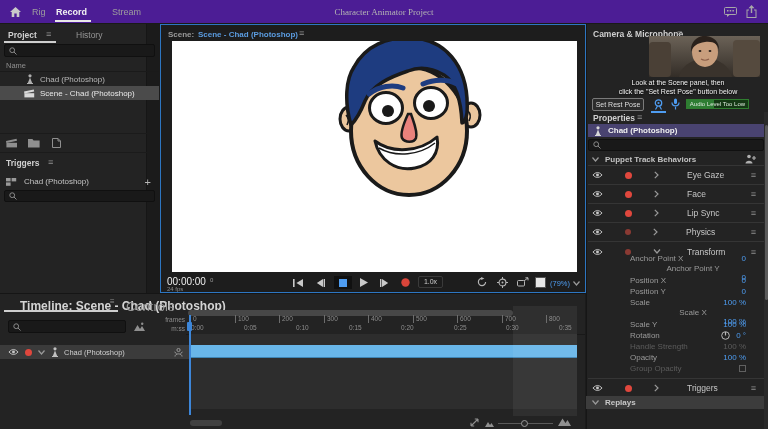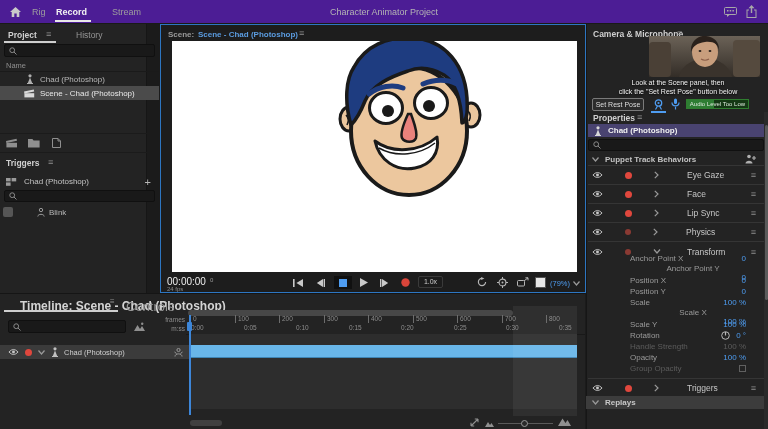--- a/index.html
+++ b/index.html
@@ -34,21 +34,21 @@
 <body>
 
 <div class="abs" style="left:0;top:0;width:768px;height:24px;background:#4c1d95;border-bottom:1px solid #191919;">
   <svg class="abs" style="left:10px;top:7px;" width="11" height="10" viewBox="0 0 11 10">
       <path d="M5.5 0 L11 5 H9.3 V10 H6.7 V6.6 H4.3 V10 H1.7 V5 H0 Z" fill="#c9c9c9"></path>
     </svg>
   <span class="abs" style="left:32px;top:7px;font-size:9px;color:#9e9e9e;">Rig</span>
   <span class="abs bold" style="left:56px;top:7px;font-size:9px;color:#f2f2f2;">Record</span>
   <div class="abs" style="left:55px;top:20px;width:36px;height:2px;background:#e8e8e8;"></div>
   <span class="abs" style="left:112px;top:7px;font-size:9px;color:#9e9e9e;">Stream</span>
-  <div class="abs" style="left:0;top:7px;width:768px;text-align:center;font-size:9px;color:#b4b4b4;pointer-events:none;">Character Animator Project</div>
+  <div class="abs" style="left:0;top:7px;width:768px;text-align:center;font-size:9px;color:#b4b4b4;pointer-events:none;font-family:Liberation Serif, serif;">Character Animator Project</div>
   <svg class="abs" style="left:724px;top:7px;" width="13" height="10" viewBox="0 0 13 10">
       <rect x="0.5" y="0.5" width="12" height="7" rx="1" fill="none" stroke="#a8a8a8"></rect>
       <rect x="3" y="3" width="1.5" height="1.5" fill="#a8a8a8"></rect>
       <rect x="5.7" y="3" width="1.5" height="1.5" fill="#a8a8a8"></rect>
       <rect x="8.4" y="3" width="1.5" height="1.5" fill="#a8a8a8"></rect>
       <path d="M3 8 L3 10 L5.5 8 Z" fill="#a8a8a8"></path>
     </svg>
   <svg class="abs" style="left:746px;top:5px;" width="11" height="13" viewBox="0 0 11 13">
       <path d="M0.5 4.5 H3 V5.5 H1.5 V12 H9.5 V5.5 H8 V4.5 H10.5 V13 H0.5 Z" fill="#a8a8a8"></path>
       <path d="M5.5 0 L8.5 3.2 H6.2 V8 H4.8 V3.2 H2.5 Z" fill="#a8a8a8"></path>
@@ -111,28 +111,20 @@
         <rect x="0" y="4.4" width="4.6" height="3.4" fill="#9a9a9a"></rect>
       </svg>
     <span style="margin-left:7px;color:#c4c4c4;">Chad (Photoshop)</span>
     <span style="margin-left:auto;margin-right:8px;font-size:11px;color:#b8b8b8;">+</span>
   </div>
   <div class="search" style="left:4px;top:166px;width:151px;height:12px;">
     <svg width="8" height="8" viewBox="0 0 8 8">
         <circle cx="3.2" cy="3.2" r="2.4" fill="none" stroke="#8a8a8a"></circle>
         <line x1="5" y1="5" x2="7.5" y2="7.5" stroke="#8a8a8a"></line>
       </svg>
-  </div>
-  <div class="abs" style="left:0;top:181px;width:159px;height:14px;display:flex;align-items:center;">
-    <span style="margin-left:3px;width:10px;height:10px;background:#565656;border-radius:2px;display:inline-block;"></span>
-    <svg style="margin-left:24px;" width="8" height="9" viewBox="0 0 8 9">
-        <circle cx="4" cy="2" r="1.7" fill="none" stroke="#9a9a9a"></circle>
-        <path d="M0.8 8.5 C0.8 5.6 7.2 5.6 7.2 8.5" fill="none" stroke="#9a9a9a"></path>
-      </svg>
-    <span style="margin-left:4px;color:#b8b8b8;">Blink</span>
   </div>
 </div>
 
 <div class="abs" style="left:160px;top:24px;width:426px;height:269px;background:#1d1d1d;border:1px solid #2d76c2;">
   <span class="abs" style="left:7px;top:5px;font-size:8px;color:#9a9a9a;font-weight:bold;">Scene:</span>
   <span class="abs" style="left:37px;top:5px;font-size:8px;color:#5b9ce0;font-weight:bold;">Scene - Chad (Photoshop)</span>
   <span class="abs menu-glyph" style="left:138px;top:4px;">≡</span>
 
   <div class="abs" style="left:11px;top:16px;width:405px;height:231px;background:#ffffff;overflow:hidden;">
     <svg width="405" height="231" viewBox="0 0 405 231">

